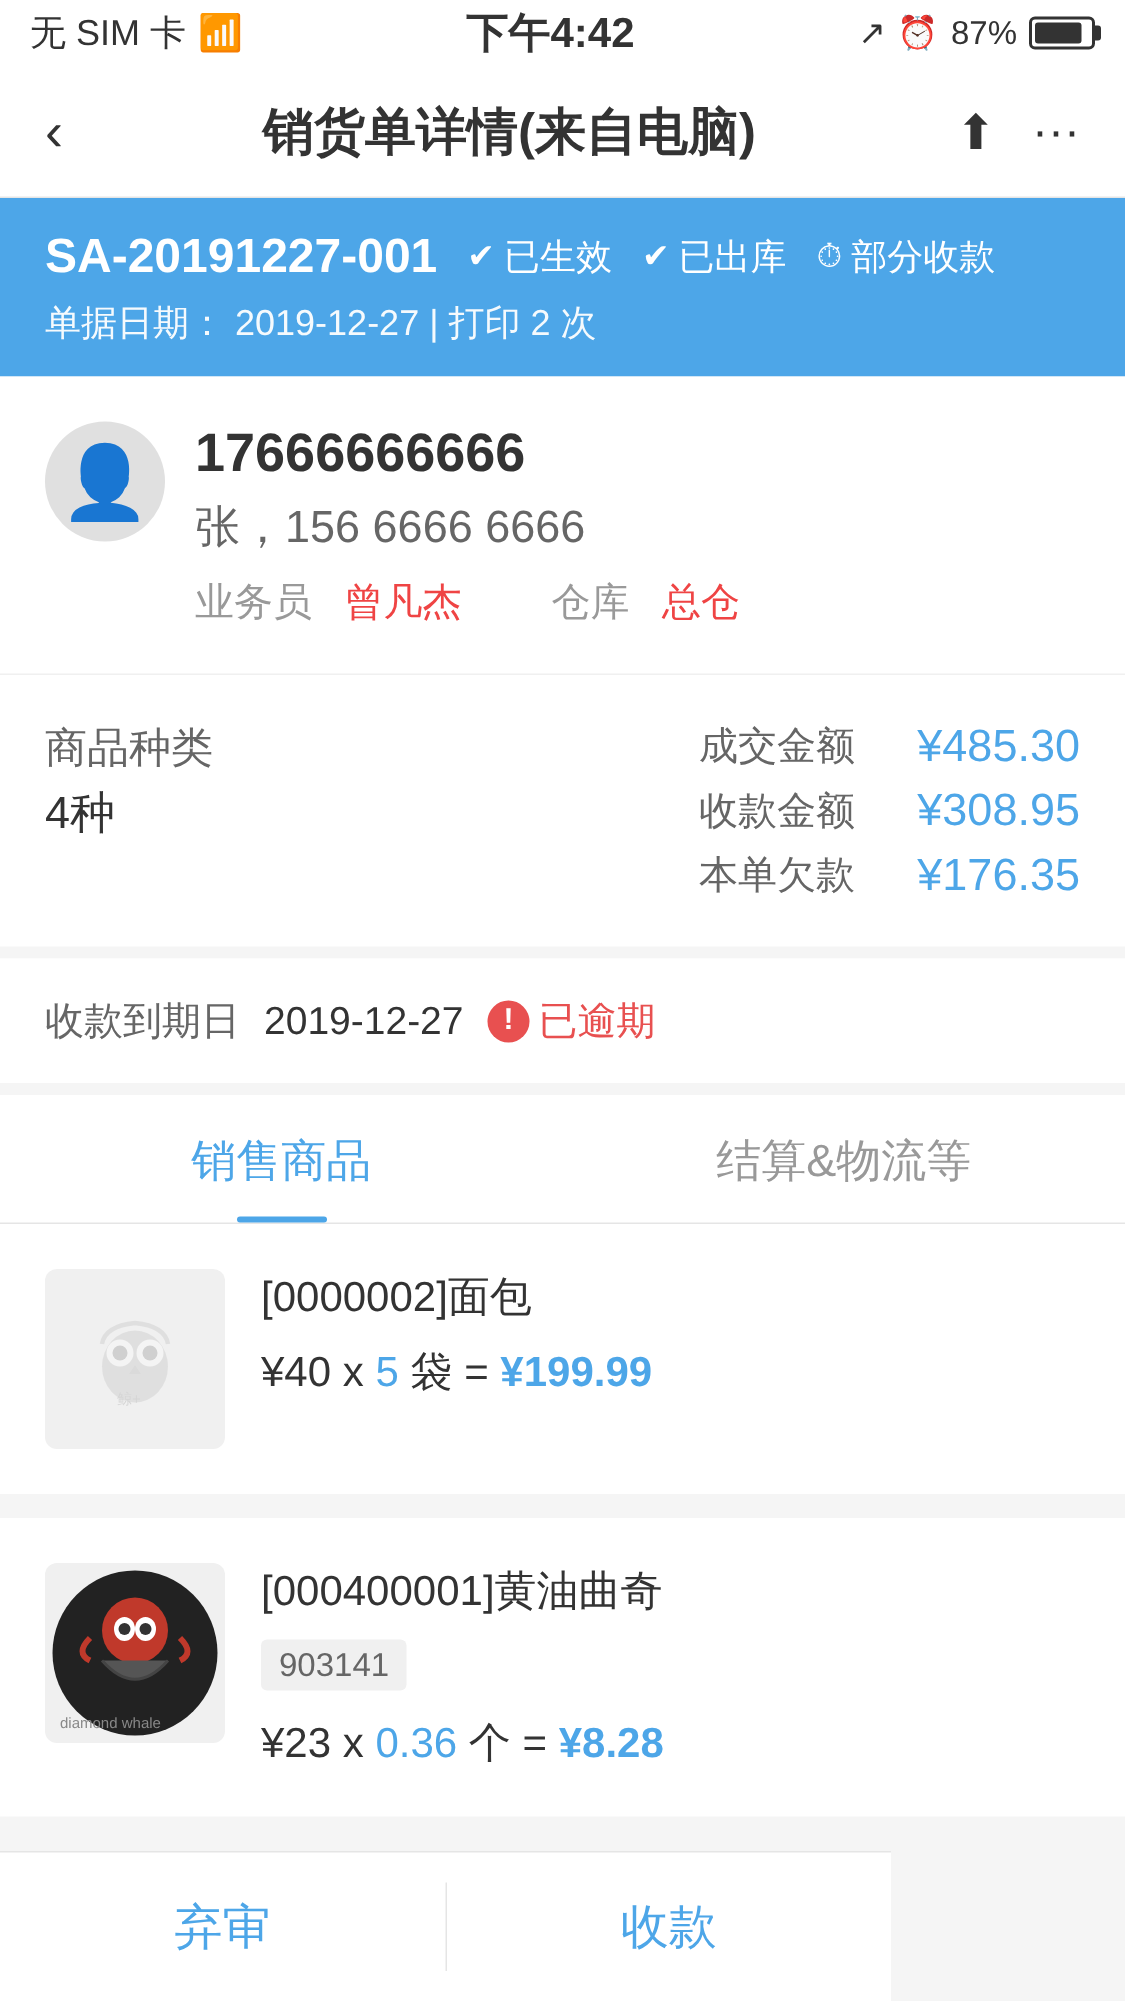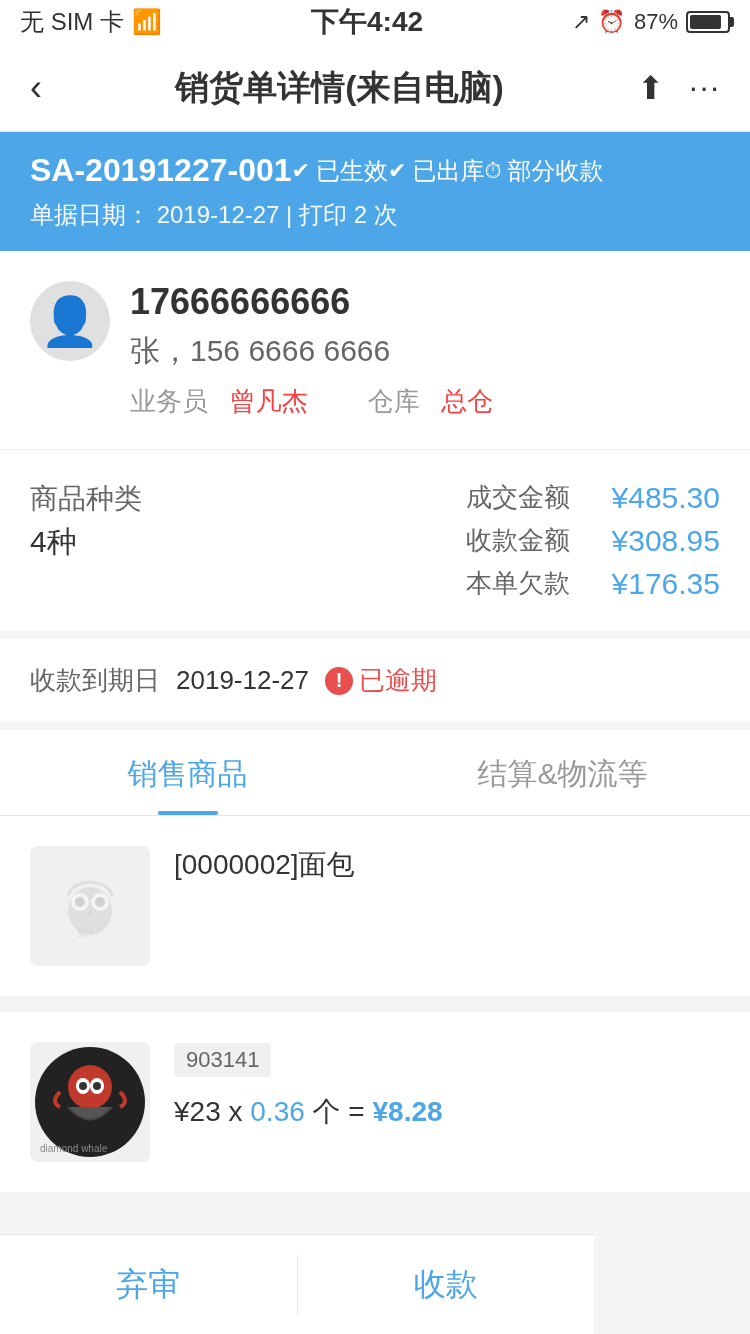--- a/index.html
+++ b/index.html
@@ -87,20 +87,21 @@
     }
 
     
     .header-banner {
       background: #4da6e8;
       padding: 20px 30px;
     }
     .banner-top {
       display: flex;
       align-items: center;
+      gap: 20px;
       margin-bottom: 10px;
     }
     .order-id {
       font-size: 32px;
       font-weight: 700;
       color: #fff;
     }
     .badge {
       display: flex;
       align-items: center;
@@ -449,40 +450,49 @@
         <circle cx="50" cy="36" r="9" fill="#fff"></circle>
         <circle cx="30" cy="36" r="5" fill="#888"></circle>
         <circle cx="50" cy="36" r="5" fill="#888"></circle>
         <polygon points="40,44 36,50 44,50" fill="#aaa"></polygon>
         <path d="M18,30 Q20,18 40,16 Q60,18 62,30" stroke="#bbb" stroke-width="3" fill="none"></path>
         <text x="28" y="70" font-size="10" fill="#999">鲸+</text>
       </svg>
     </div>
     <div class="product-info">
       <div class="product-name">[0000002]面包</div>
+      <div class="product-price">
+        <span>¥40</span>
+        <span> x </span>
+        <span class="qty">5</span>
+        <span>袋</span>
+        <span> = </span>
+        <span class="total">¥199.99</span>
+      </div>
     </div>
   </div>
 
   <div class="product-card">
     <div class="product-thumb">
 
       <svg width="120" height="120" viewBox="0 0 120 120">
         <circle cx="60" cy="60" r="55" fill="#222"></circle>
         <circle cx="60" cy="45" r="22" fill="#c0392b"></circle>
         <path d="M38,65 Q60,90 82,65" fill="#555" stroke="#444" stroke-width="2"></path>
         <ellipse cx="53" cy="44" rx="7" ry="8" fill="white"></ellipse>
         <ellipse cx="67" cy="44" rx="7" ry="8" fill="white"></ellipse>
         <circle cx="53" cy="44" r="4" fill="#333"></circle>
         <circle cx="67" cy="44" r="4" fill="#333"></circle>
         <path d="M30,50 Q20,60 30,65" stroke="#c0392b" stroke-width="4" fill="none"></path>
         <path d="M90,50 Q100,60 90,65" stroke="#c0392b" stroke-width="4" fill="none"></path>
         <text x="10" y="110" font-size="10" fill="#888">diamond whale</text>
       </svg>
     </div>
     <div class="product-info">
+      <div class="product-name">[000400001]黄油曲奇</div>
       <div class="product-sku">903141</div>
       <div class="product-price">
         <span>¥23</span>
         <span> x </span>
         <span class="qty">0.36</span>
         <span>个</span>
         <span> = </span>
         <span class="total">¥8.28</span>
       </div>
     </div>

